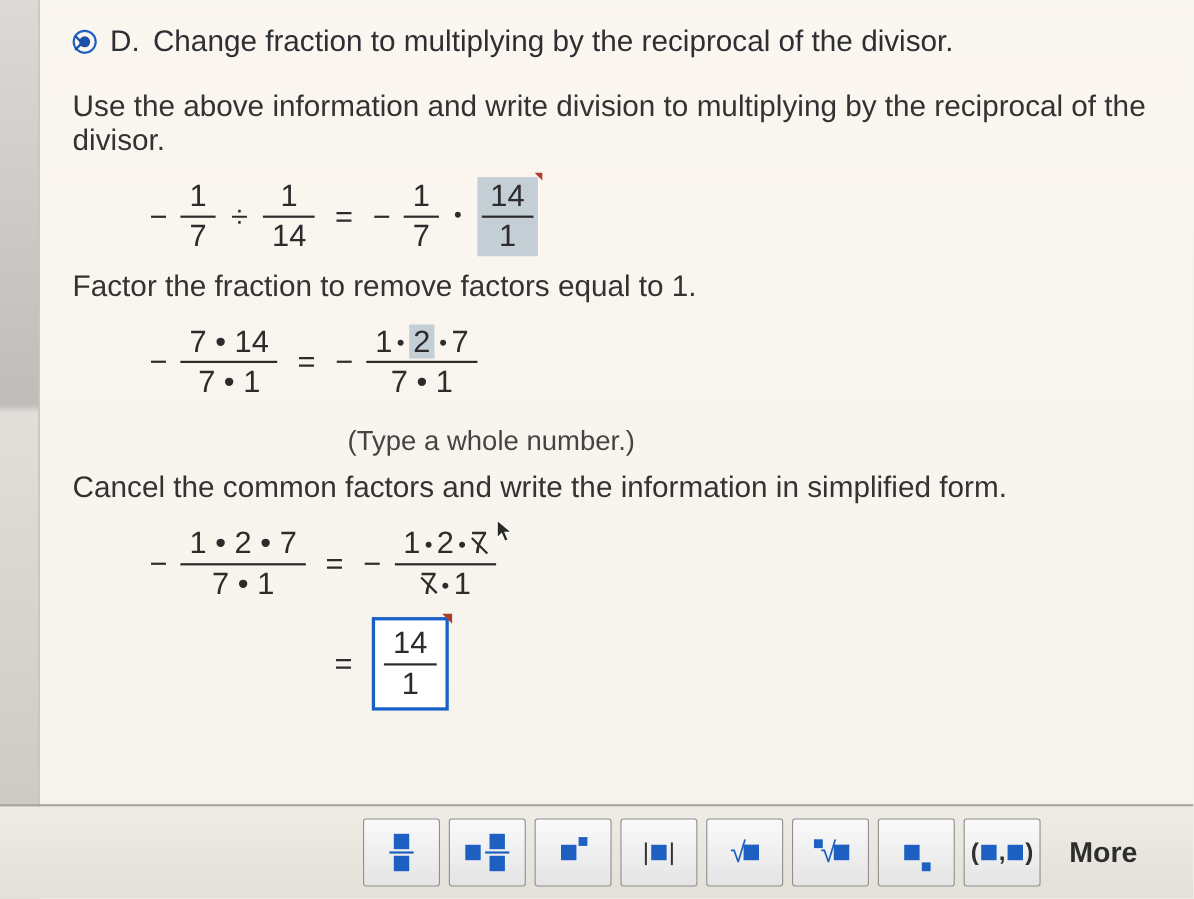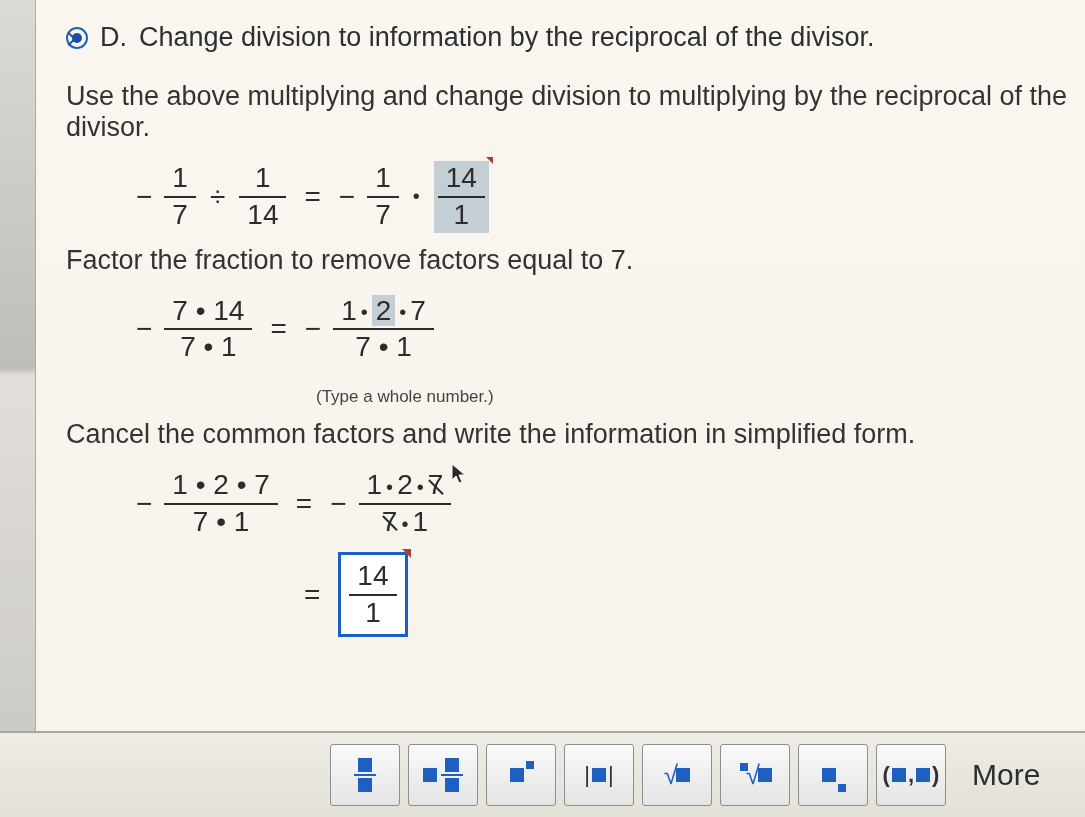--- a/index.html
+++ b/index.html
@@ -53,21 +53,21 @@
     border-top: 2px solid #1b4fa8;
     transform: rotate(45deg);
     left: -4px; top: 5px;
   }
   .option-letter { font-weight: 400; }
   .instr {
     font-size: 27px; color: #333;
     margin: 0 0 18px 0;
   }
   .hint {
-    font-size: 17px; color:#444;
+    font-size: 25px; color:#444;
     margin: 10px 0 0 0;
   }
   .math-line {
     display: flex; align-items: center;
     font-size: 28px;
     color: #2c2c2c;
     margin: 12px 0 12px 70px;
     gap: 10px;
   }
   .neg { margin-right: 2px; }
@@ -154,22 +154,23 @@
   }
   .tbtn .mini-frac .mnum,.tbtn .mini-frac .mden{
     width:14px;height:14px;background:#1e60c1;
   }
   .tbtn .mini-frac .mbar{width:22px;height:2px;background:#1e60c1;margin:2px 0;}
   .tbtn.mixed{gap:4px;}
   .tbtn .sq{width:14px;height:14px;background:#1e60c1;display:inline-block;}
   .tbtn .sup{font-size:12px;position:relative;top:-10px;left:2px;}
   .tbtn .radic{font-size:26px;}
   .more {
-    font-size:30px;color:#2e2e2e;
+    font-size:26px;color:#2e2e2e;
     padding: 0 10px 0 18px;
+    font-weight: bold;
   }
   .drop {
     position:absolute;
     left:6px; bottom:10px;
     width:0;height:0;
     border-left:7px solid transparent;
     border-right:7px solid transparent;
     border-top:9px solid #555;
   }
 </style>
@@ -180,24 +181,24 @@
   <div class="leftbar"></div>
   <div class="drop"></div>
 
   <div class="content">
 
     <div class="option-row">
       <span class="radio">
           <span class="arrow"></span>
         </span>
       <span class="option-letter">D.</span>
-      <span>Change division to information by the reciprocal of the divisor.</span>
-    </div>
-
-    <p class="instr">Use the above multiplying and change division to multiplying by the reciprocal of the divisor.</p>
+      <span>Change fraction to multiplying by the reciprocal of the divisor.</span>
+    </div>
+
+    <p class="instr">Use the above information and write division to multiplying by the reciprocal of the divisor.</p>
 
     <div class="math-line">
       <span class="neg">−</span>
       <span class="frac">
           <span class="num">1</span>
           <span class="bar"></span>
           <span class="den">7</span>
         </span>
       <span class="op">÷</span>
       <span class="frac">
@@ -213,21 +214,21 @@
           <span class="den">7</span>
         </span>
       <span class="dot">•</span>
       <span class="frac boxed">
         <span class="num">14</span>
           <span class="bar"></span>
           <span class="den">1</span>
       </span>
     </div>
 
-    <p class="instr">Factor the fraction to remove factors equal to 7.</p>
+    <p class="instr">Factor the fraction to remove factors equal to 1.</p>
 
     <div class="math-line">
       <span class="neg">−</span>
       <span class="frac">
           <span class="num">7 • 14</span>
           <span class="bar"></span>
           <span class="den">7 • 1</span>
         </span>
       <span class="eq">=</span>
       <span class="neg">−</span>

